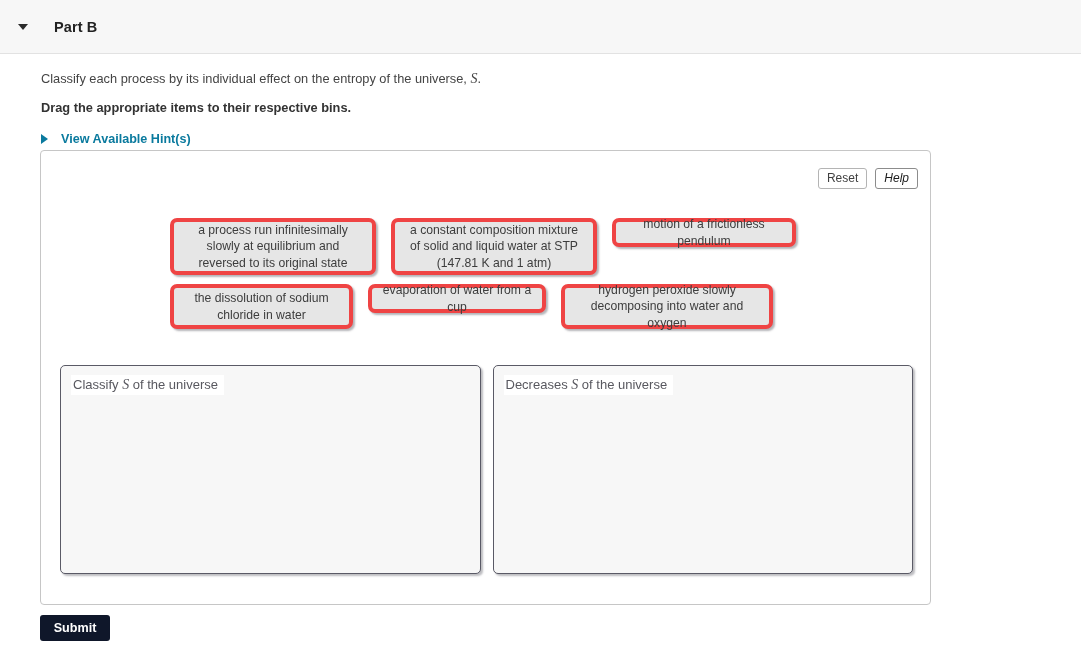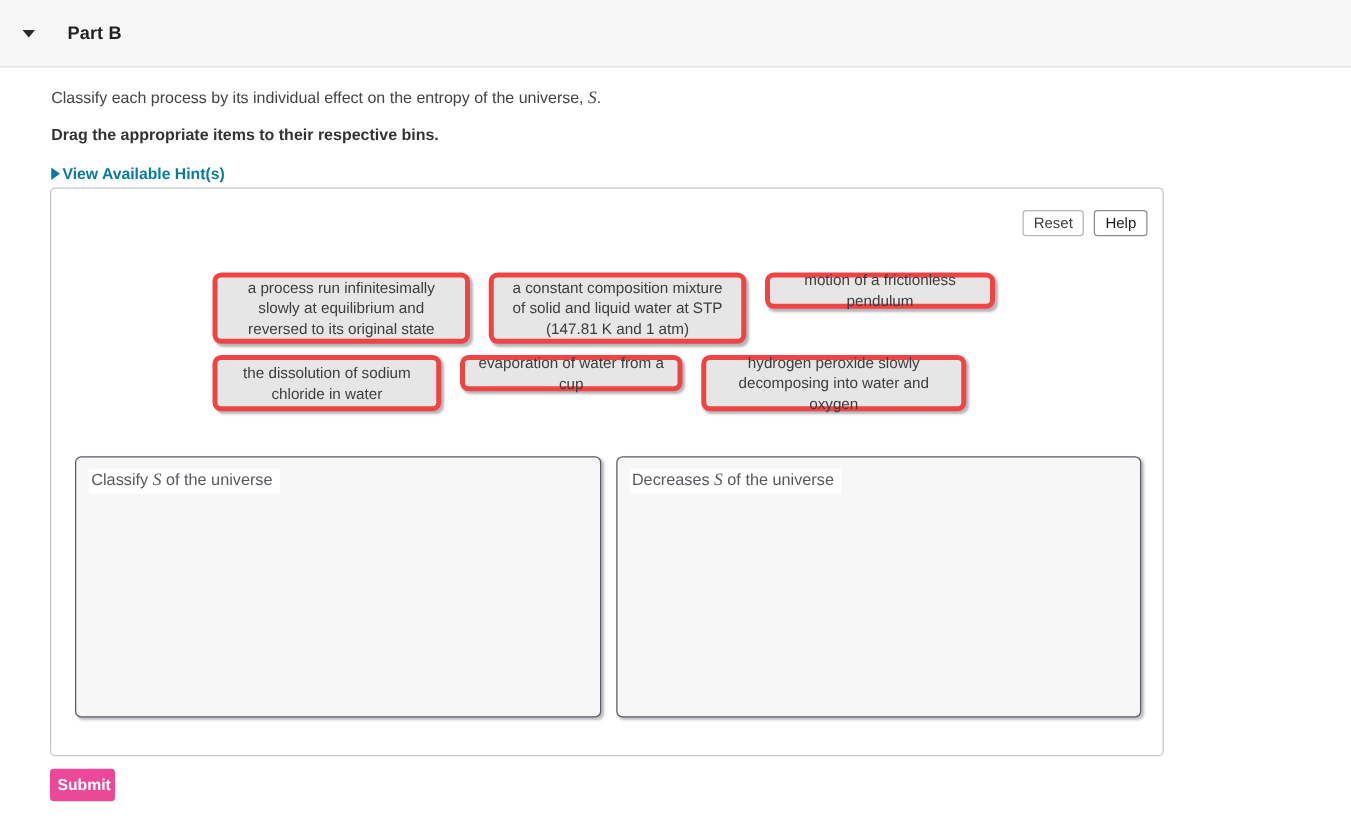--- a/index.html
+++ b/index.html
@@ -51,21 +51,21 @@
   }
   .prompt-line.bold { font-weight: bold; color: #333333; }
   .mathvar {
     font-family: "Liberation Serif", serif;
     font-style: italic;
     font-size: 14px;
   }
   .hint-link {
     display: inline-flex;
     align-items: center;
-    gap: 2px;
+    gap: 13px;
     color: #0a7a9e;
     font-size: 12.6px;
     font-weight: bold;
     cursor: pointer;
     margin-top: 3px;
   }
   .hint-caret {
     width: 0; height: 0;
     border-top: 5px solid transparent;
     border-bottom: 5px solid transparent;
@@ -95,21 +95,21 @@
     font-size: 12px;
     background: #ffffff;
     border: 1px solid #9a9a9a;
     border-radius: 3px;
     line-height: 19px;
     text-align: center;
     cursor: pointer;
     font-family: "Liberation Sans", sans-serif;
   }
   .tool-btn.muted { color: #404040; border-color: #b4b4b4; }
-  .tool-btn.active { color: #1c1c1c; border-color: #8c8c8c; }
+  .tool-btn.active { color: #1c1c1c; border-color: #8c8c8c; font-style: italic; }
 
   
   .items-tray {
     position: absolute;
     left: 129px; top: 67px;
     width: 700px;
   }
   .items-row {
     display: flex;
     align-items: flex-start;
@@ -162,22 +162,22 @@
     color: #58585f;
     font-size: 13px;
     padding: 1px 6px 1px 2px;
     line-height: 1.25;
   }
 
   
   .submit-btn {
     position: absolute;
     left: 40px; top: 615px;
-    width: 52px; height: 26px;
-    background: #ec4899;
+    width: 70px; height: 26px;
+    background: #0f172a;
     color: #ffffff;
     font-size: 12.6px;
     font-weight: bold;
     border: none;
     border-radius: 3px;
     cursor: pointer;
     font-family: "Liberation Sans", sans-serif;
   }
 </style>
 </head>

